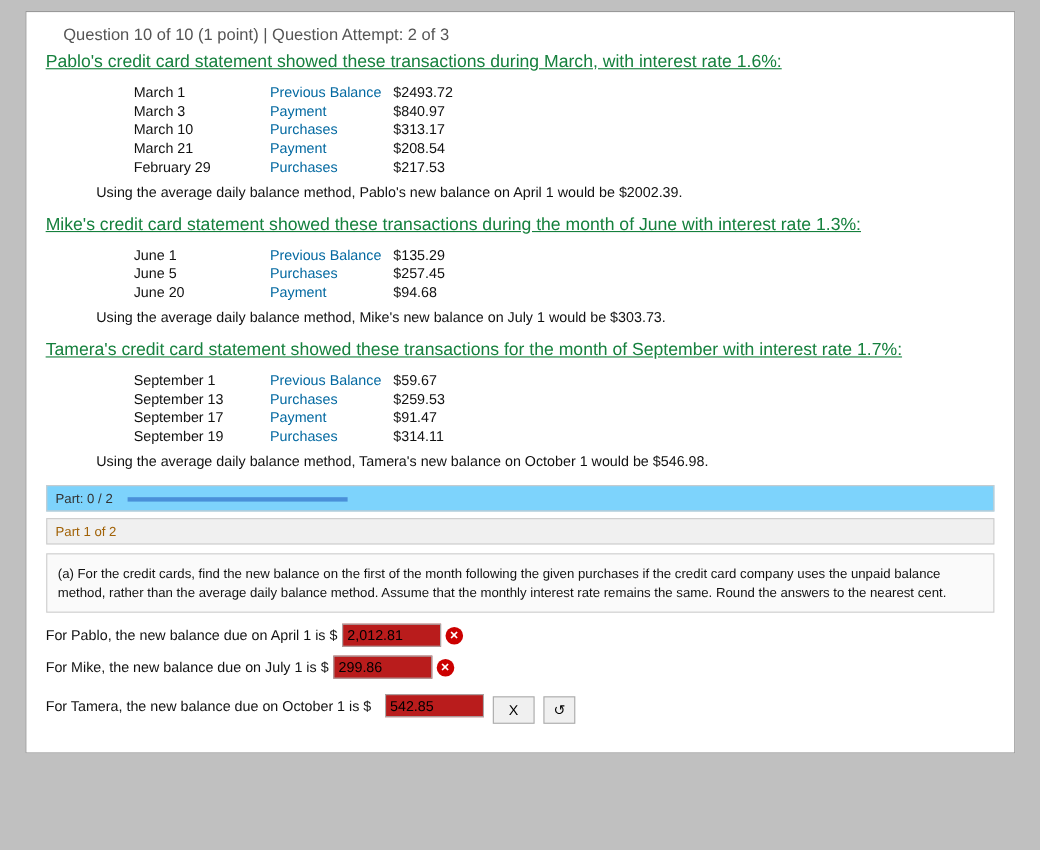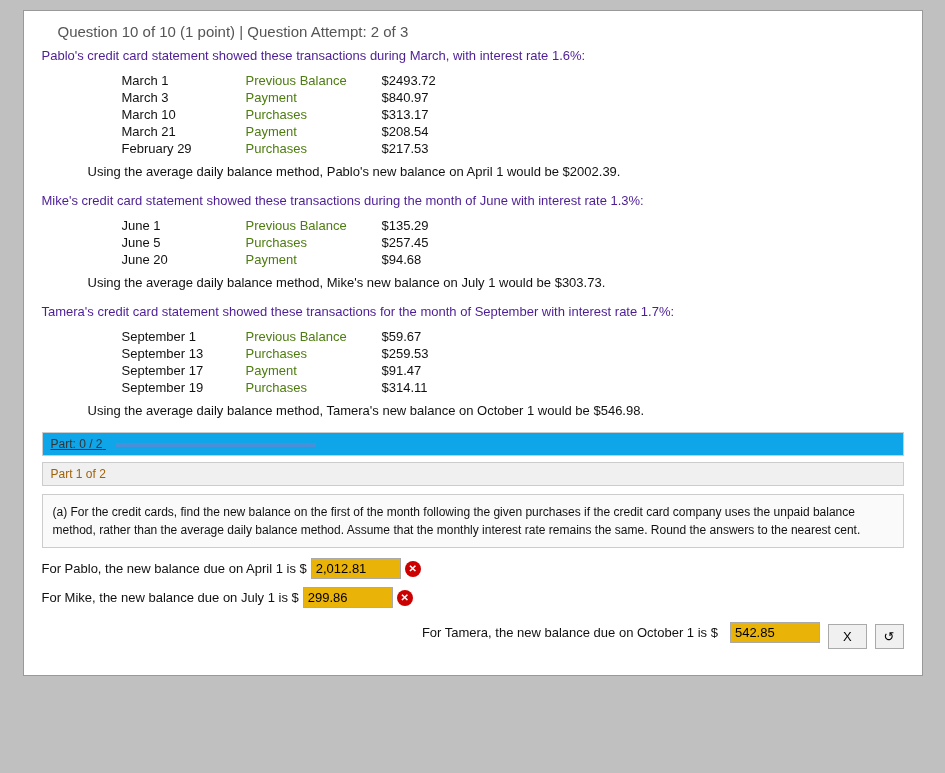--- a/index.html
+++ b/index.html
@@ -25,62 +25,62 @@
       color: #444;
       margin-bottom: 8px;
       font-weight: bold;
       margin-left: 16px;
     }
     .question-header span {
       color: #555;
       font-weight: normal;
     }
     .intro-text {
-      font-size: 13px;
+      font-size: 16px;
       margin-bottom: 10px;
-      color: #4c1d95;
+      color: #15803d;
+      text-decoration: underline;
     }
     .transaction-table {
       margin-left: 80px;
       margin-bottom: 8px;
     }
     .transaction-row {
       display: flex;
       gap: 0;
       margin-bottom: 2px;
     }
     .col-date {
       width: 124px;
       font-size: 13px;
       color: #111;
     }
     .col-type {
-      width: 136px;
-      font-size: 13px;
-      color: #4d7c0f;
+      width: 112px;
+      font-size: 13px;
+      color: #0369a1;
     }
     .col-amount {
       width: 100px;
       font-size: 13px;
       color: #111;
     }
     .result-text {
       font-size: 13px;
       color: #111;
       margin-bottom: 14px;
       padding-left: 46px;
     }
     .part-header {
-      background: #0ea5e9;
+      background: #7dd3fc;
       border: 1px solid #ccc;
       padding: 4px 8px;
       font-size: 12px;
       color: #333;
       margin-bottom: 6px;
-      text-decoration: underline;
     }
     .part-subheader {
       background: #f0f0f0;
       border: 1px solid #ccc;
       padding: 4px 8px;
       font-size: 12px;
       color: #a16207;
       margin-bottom: 8px;
     }
     .instruction-box {
@@ -100,21 +100,21 @@
       color: #111;
     }
     .answer-row .label {
       margin-right: 4px;
     }
     .answer-input {
       border: 1px solid #aaa;
       padding: 2px 4px;
       font-size: 13px;
       width: 90px;
-      background: #eab308;
+      background: #b91c1c;
     }
     .answer-input.correct {
       border-color: #aaa;
     }
     .status-icon {
       display: inline-flex;
       align-items: center;
       justify-content: center;
       width: 16px;
       height: 16px;
@@ -146,21 +146,20 @@
       border: 1px solid #aaa;
       background: #f0f0f0;
       padding: 4px 8px;
       font-size: 13px;
       cursor: pointer;
     }
     .tamera-row {
       display: flex;
       align-items: center;
       gap: 8px;
-      justify-content: flex-end;
     }
   </style>
 </head>
 <body>
 
 <div class="main-container">
 
   <div class="question-header">
     <span>Question 10 of 10 (1 point) | Question Attempt: 2 of 3</span>
   </div>

